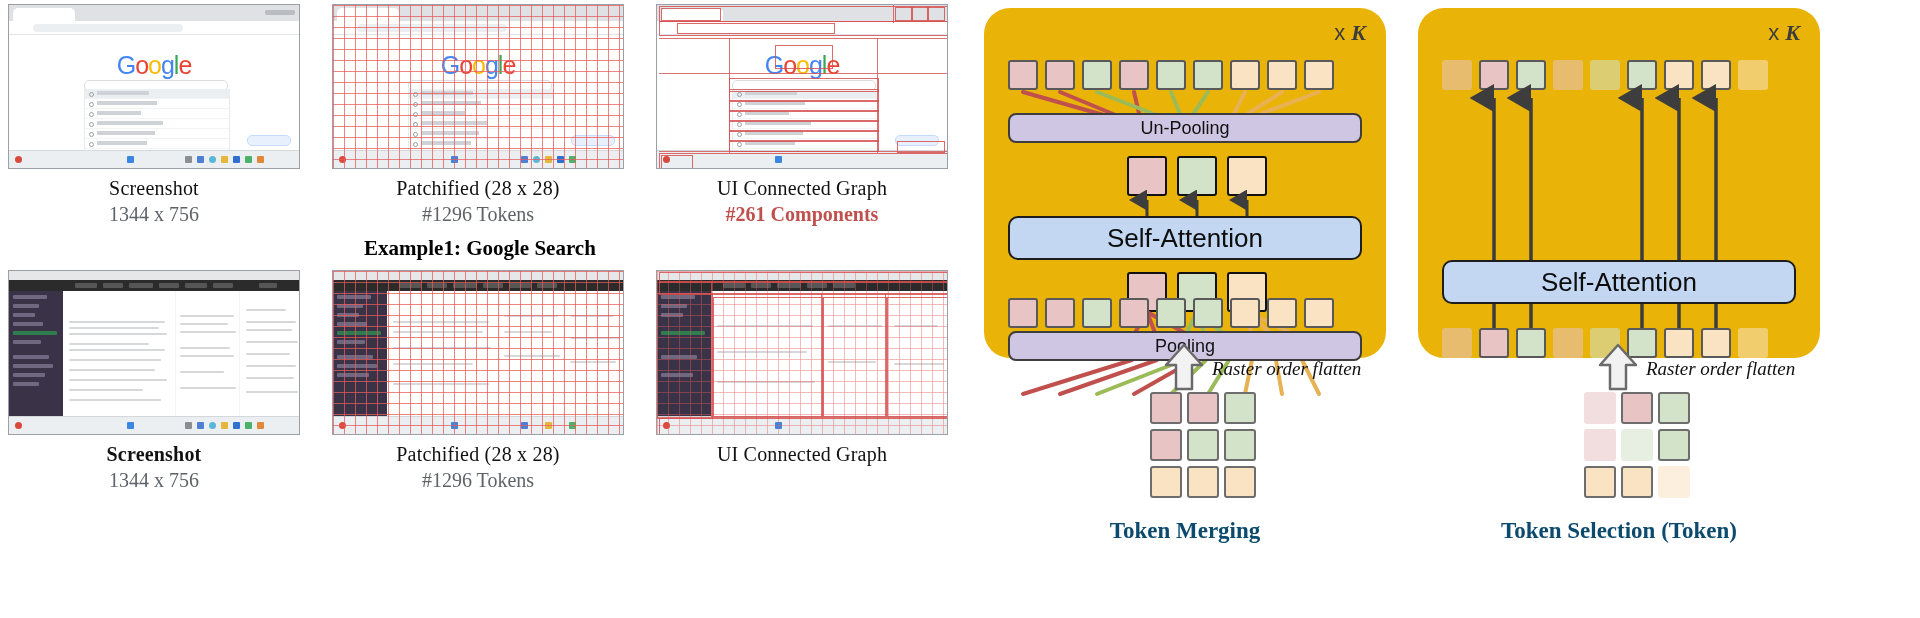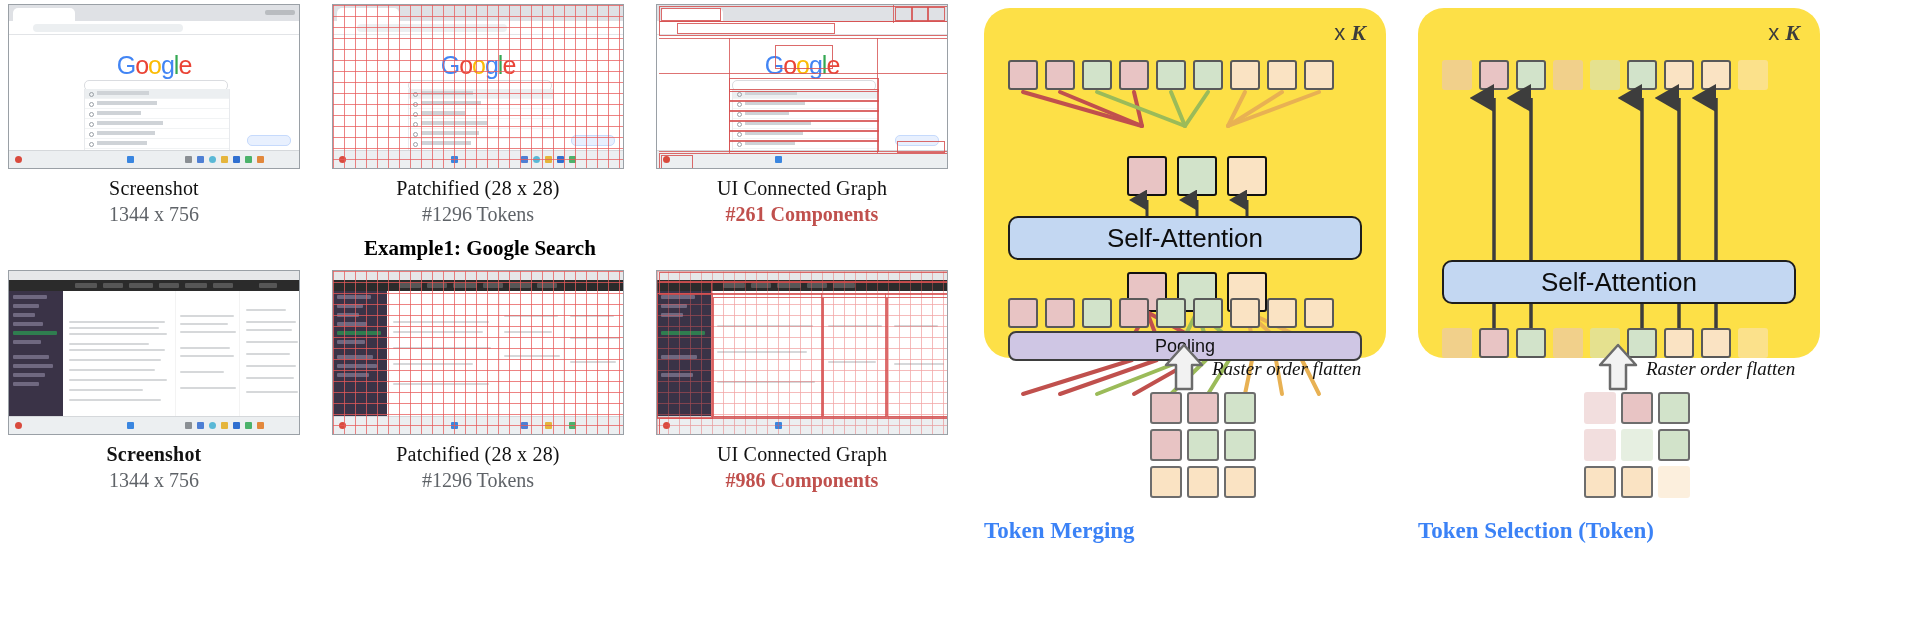--- a/index.html
+++ b/index.html
@@ -70,21 +70,21 @@
       repeating-linear-gradient(to bottom, rgba(231,90,90,.75) 0 1px, transparent 1px 11px);}
   
   .gbox{position:absolute;border:1px solid rgba(214,80,80,.85);}
   .gline-h{position:absolute;height:1px;background:rgba(214,80,80,.8);}
   .gline-v{position:absolute;width:1px;background:rgba(214,80,80,.8);}
 
   
   .methods{position:absolute;left:960px;top:0;width:960px;height:618px;}
   .panel{
     position:absolute;top:8px;width:402px;height:350px;
-    background:#fde047;border-radius:26px;
+    background:#eab308;border-radius:26px;
   }
   .panel.left{left:24px;}
   .panel.right{left:458px;}
   .xk{
     position:absolute;right:20px;top:12px;font-size:22px;color:#3c3c3c;
     font-family:"Liberation Sans",sans-serif;
   }
   .xk em{font-family:"Liberation Serif",serif;font-style:italic;font-weight:bold;}
 
   .tokrow{position:absolute;display:flex;gap:7px;}
@@ -104,21 +104,21 @@
   }
   svg.edges{position:absolute;left:0;top:0;width:402px;height:350px;overflow:visible;}
 
   .flatten{
     position:absolute;font-style:italic;font-size:19px;color:#111;
   }
   .uparrow{position:absolute;}
   .minigrid{position:absolute;display:grid;grid-template-columns:repeat(3,32px);grid-gap:5px;}
   .mg{width:32px;height:32px;border:2px solid #6d6d6d;border-radius:3px;box-sizing:border-box;}
   .mg.faded{border-color:transparent;opacity:.55;}
-  .m-title{position:absolute;font-size:23px;font-weight:bold;color:#3b82f6;width:402px;}
+  .m-title{position:absolute;font-size:23px;font-weight:bold;color:#0c4a6e;text-align:center;width:402px;}
 </style>
 </head>
 <body>
 
 <div class="page">
 
   <div class="examples">
 
     <div class="ex-row row1">
 
@@ -486,21 +486,20 @@
             <div class="gbox" style="left:2px;top:147px;width:288px;height:17px"></div>
             <div class="gline-h" style="left:0;top:22px;width:292px"></div>
             <div class="gline-h" style="left:0;top:146px;width:292px"></div>
             <div class="gline-v" style="left:54px;top:10px;height:136px"></div>
             <div class="gline-v" style="left:164px;top:22px;height:124px"></div>
             <div class="gline-v" style="left:228px;top:22px;height:124px"></div>
           </div>
         </div>
         <div class="cap">
           <div class="cap-title">UI Connected Graph</div>
-          <div class="cap-sub red">#986 Components</div>
         </div>
       </div>
     </div>
   </div>
 
   <div class="methods">
 
     <div class="panel left">
       <div class="xk">
         <span>x</span>
@@ -526,20 +525,23 @@
           <path d="M158,118 L150,84" stroke="#c0504d"></path>
           <path d="M201,118 L113,84" stroke="#9bbb59"></path>
           <path d="M201,118 L187,84" stroke="#9bbb59"></path>
           <path d="M201,118 L224,84" stroke="#9bbb59"></path>
           <path d="M244,118 L261,84" stroke="#e8b153"></path>
           <path d="M244,118 L298,84" stroke="#e8b153"></path>
           <path d="M244,118 L335,84" stroke="#e8b153"></path>
         </g>
       </svg>
 
+      <div class="opbar pool" style="left:24px;top:105px;width:354px;">
+        <span>Un-Pooling</span>
+      </div>
 
       <div class="tokrow" style="left:143px;top:148px;gap:10px;">
         <div class="tok" style="width:40px;height:40px;border-color:#111;background:#e8c4c4"></div>
         <div class="tok" style="width:40px;height:40px;border-color:#111;background:#d2e3ca"></div>
         <div class="tok" style="width:40px;height:40px;border-color:#111;background:#fae3c3"></div>
       </div>
 
       <svg class="edges">
         <defs>
           <marker id="ah1" markerWidth="7" markerHeight="7" refX="3.5" refY="6" orient="auto">

